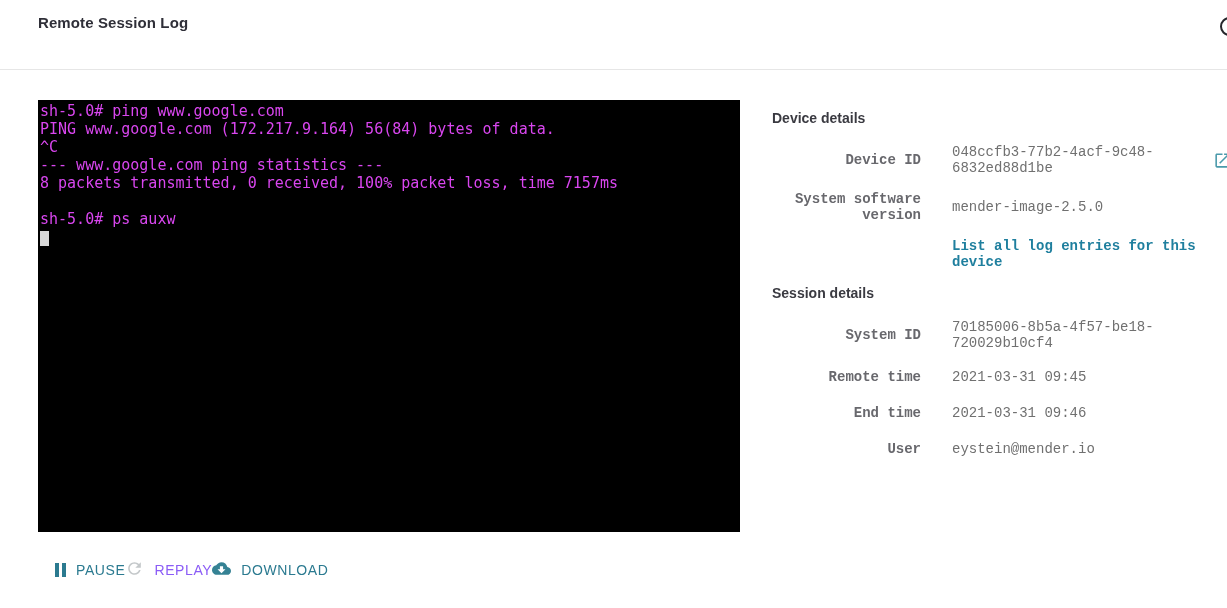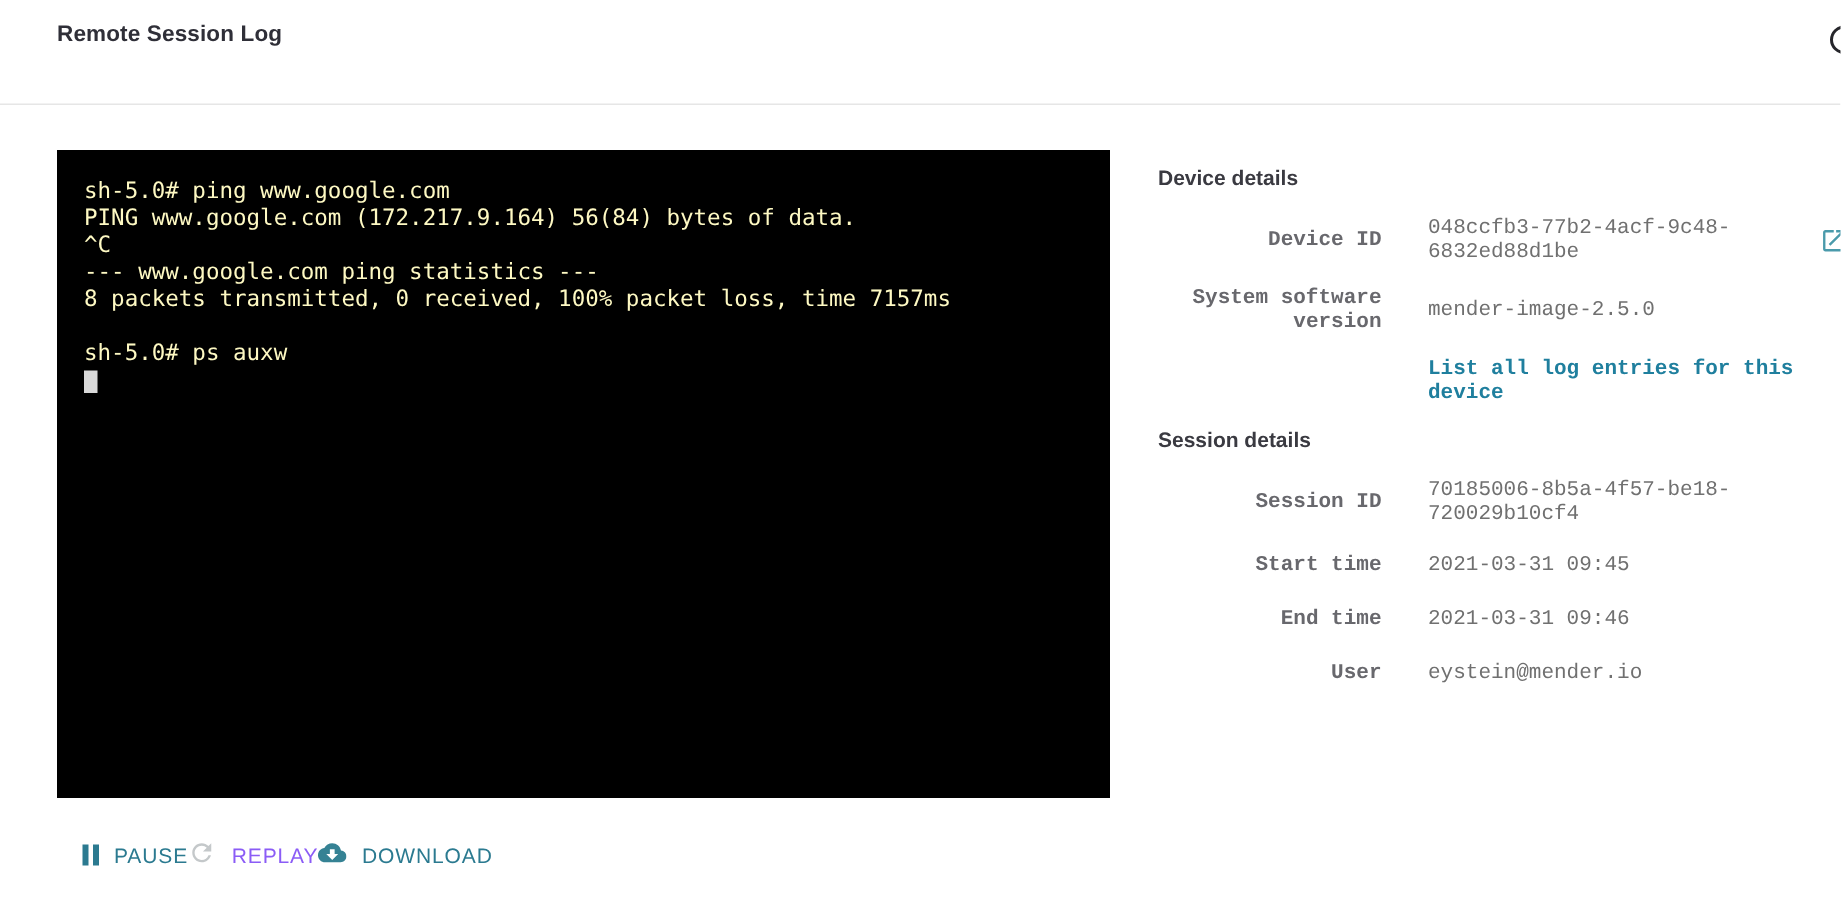--- a/index.html
+++ b/index.html
@@ -29,24 +29,24 @@
   }
 
   
   .terminal {
     position: absolute; left: 38px; top: 100px;
     width: 702px; height: 432px;
     background: #000000;
     cursor: text;
   }
   .terminal pre {
-    margin: 16px; padding: 2px 3px 0 2px;
+    margin: 0; padding: 2px 3px 0 2px;
     font-family: "DejaVu Sans Mono", monospace;
     font-size: 15px; line-height: 18px;
-    color: #fef9c3;
+    color: #d946ef;
     white-space: pre;
   }
   .cursor {
     display: inline-block; width: 9px; height: 15px;
     background: #d9d9d9; vertical-align: text-bottom;
   }
 
   
   .details {
     position: absolute; left: 772px; top: 103px; width: 460px;
@@ -140,28 +140,28 @@
 </div>
   <div class="detail-row">
     <div class="detail-label"></div>
     <div class="detail-value">
       <a class="list-link">List all log entries for this device</a>
     </div>
   </div>
   <div class="section-heading second">Session details</div>
   <div>
   <div class="detail-row">
-    <div class="detail-label">Session ID</div>
+    <div class="detail-label">System ID</div>
     <div class="detail-value">
       <span>70185006-8b5a-4f57-be18-720029b10cf4</span>
     </div>
   </div>
 
   <div class="detail-row">
-    <div class="detail-label">Start time</div>
+    <div class="detail-label">Remote time</div>
     <div class="detail-value">
       <span>2021-03-31 09:45</span>
     </div>
   </div>
 
   <div class="detail-row">
     <div class="detail-label">End time</div>
     <div class="detail-value">
       <span>2021-03-31 09:46</span>
     </div>

